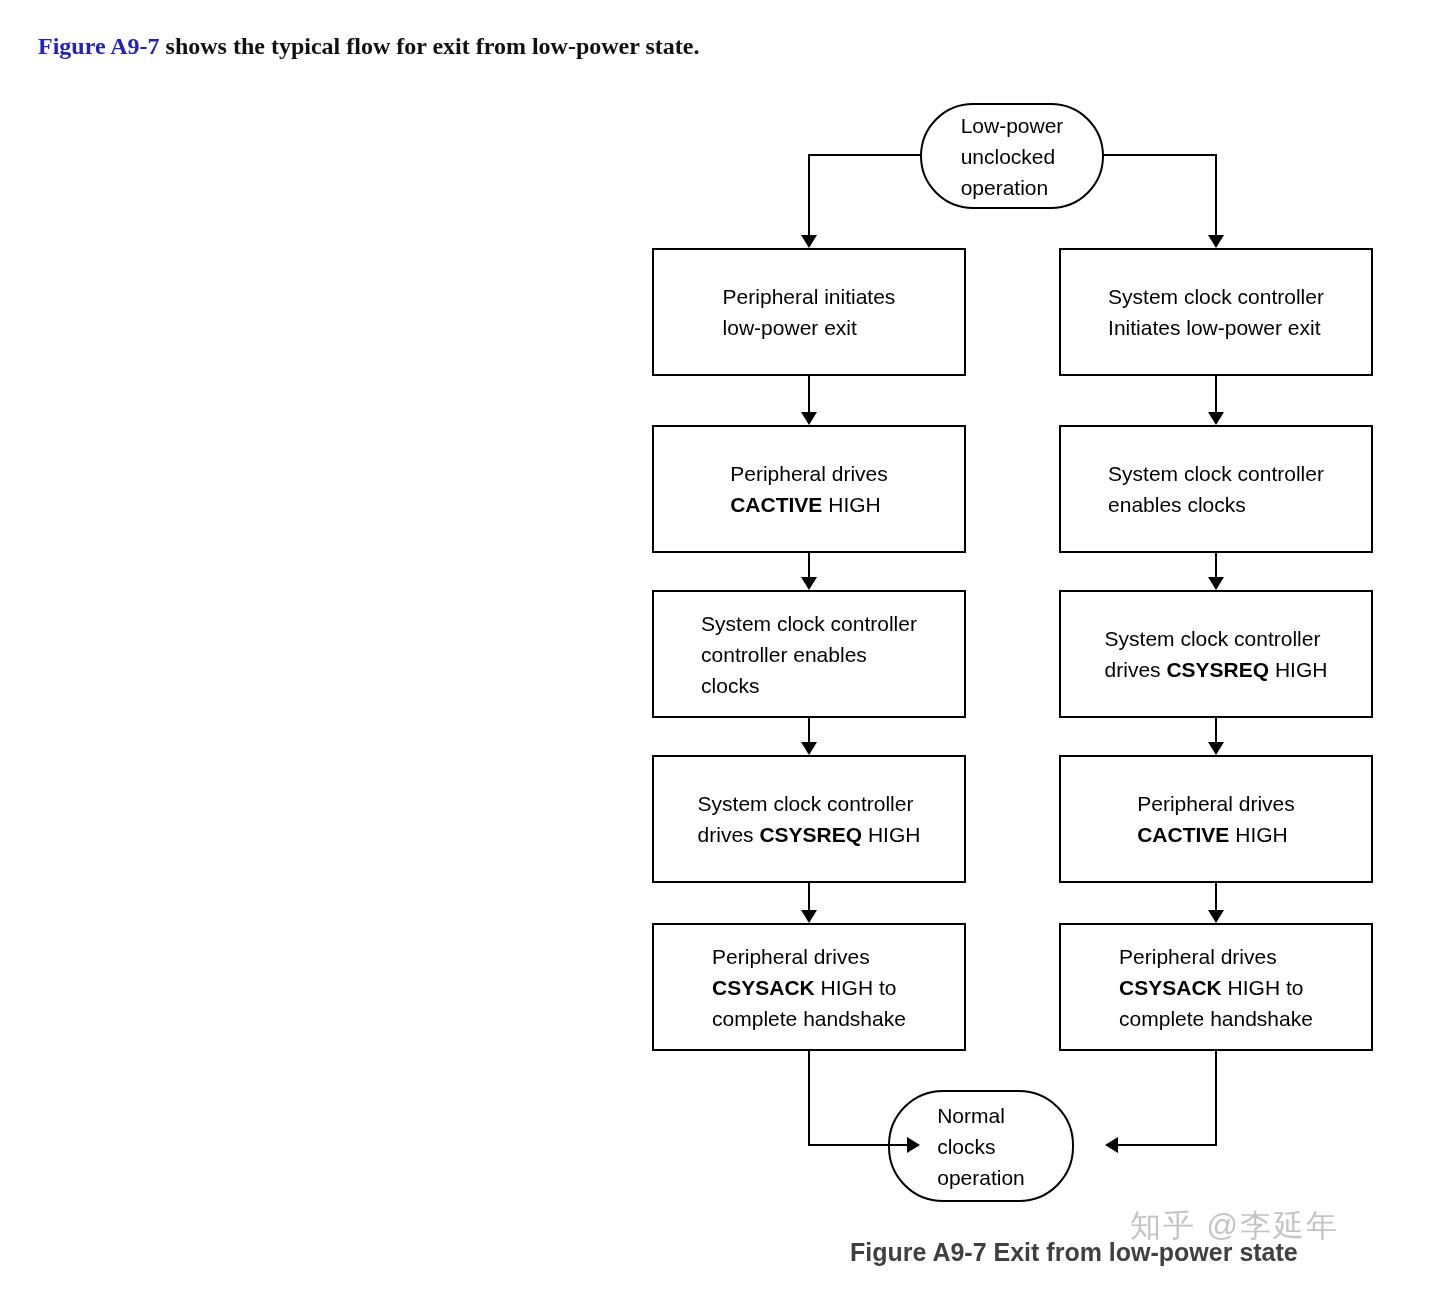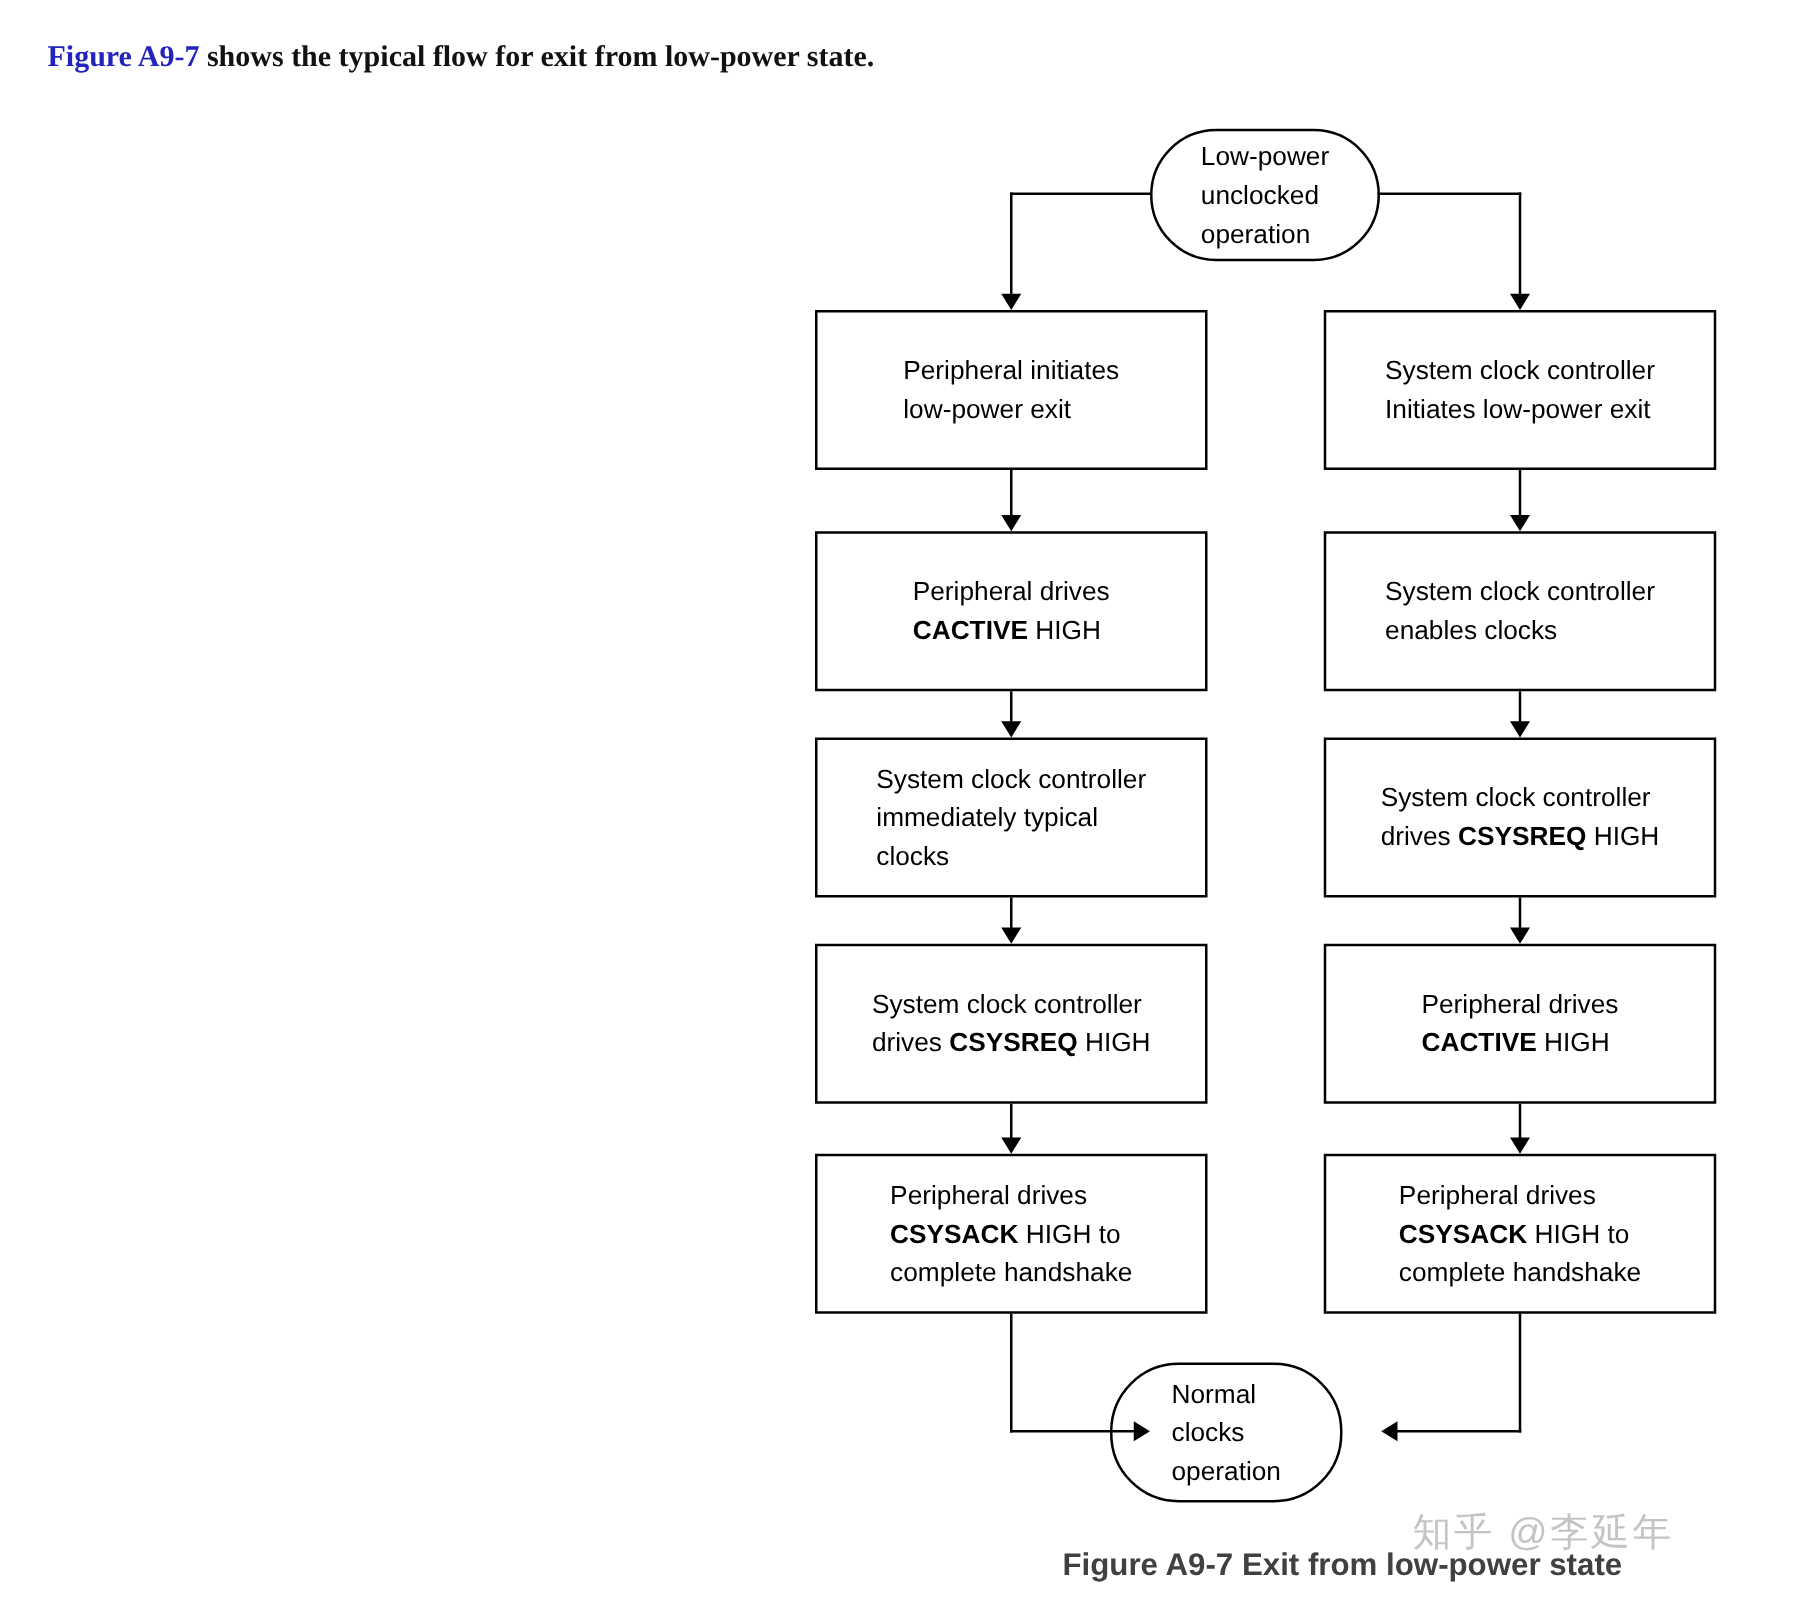--- a/index.html
+++ b/index.html
@@ -133,21 +133,21 @@
         <span><span>Normal</span><br><span>clocks</span><br><span>operation</span></span>
       </div>
 
     <div class="box" id="l1">
         <span><span>Peripheral initiates</span><br><span>low-power exit</span></span>
       </div>
     <div class="box" id="l2">
         <span><span>Peripheral drives</span><br><span style="font-weight: bold;">CACTIVE</span><span> HIGH</span></span>
       </div>
     <div class="box" id="l3">
-        <span><span>System clock controller</span><br><span>immediately typical</span><br><span>clocks</span></span>
+        <span><span>System clock controller</span><br><span>controller enables</span><br><span>clocks</span></span>
       </div>
     <div class="box" id="l4">
         <span><span>System clock controller</span><br><span>drives </span><span style="font-weight: bold;">CSYSREQ</span><span> HIGH</span></span>
       </div>
     <div class="box" id="l5">
         <span><span>Peripheral drives</span><br><span style="font-weight: bold;">CSYSACK</span><span> HIGH to</span><br><span>complete handshake</span></span>
       </div>
 
     <div class="box" id="r1">
         <span><span>System clock controller</span><br><span>Initiates low-power exit</span></span>

